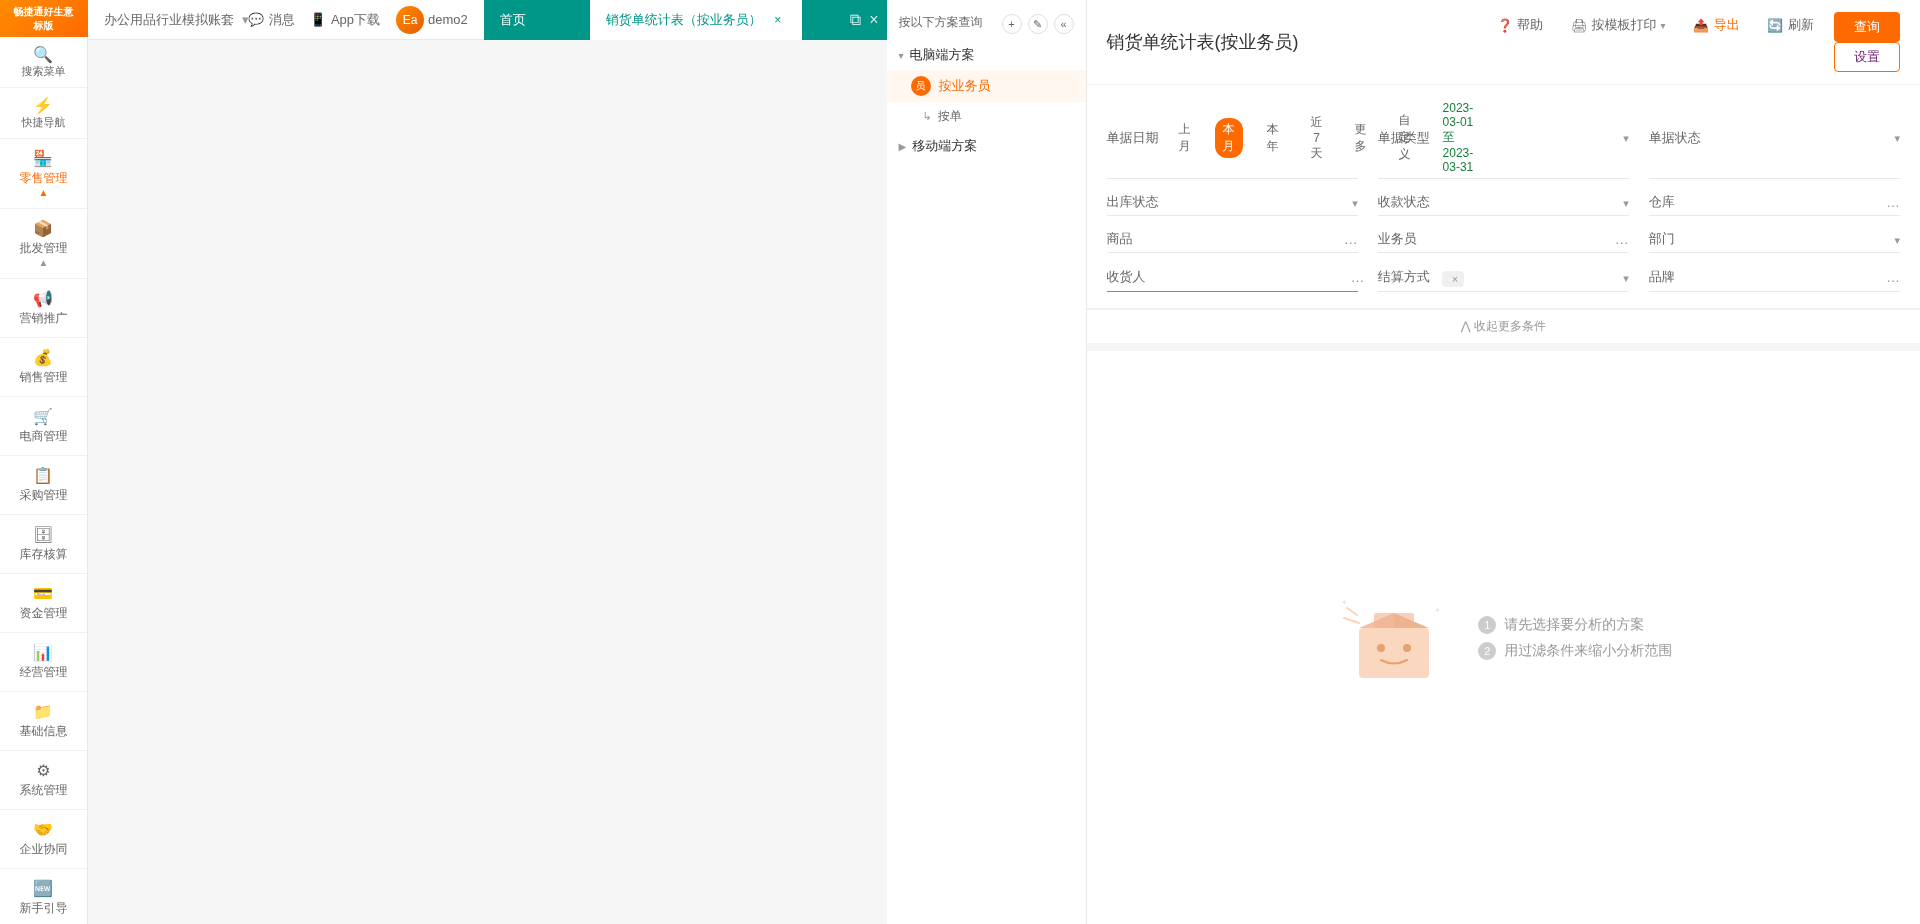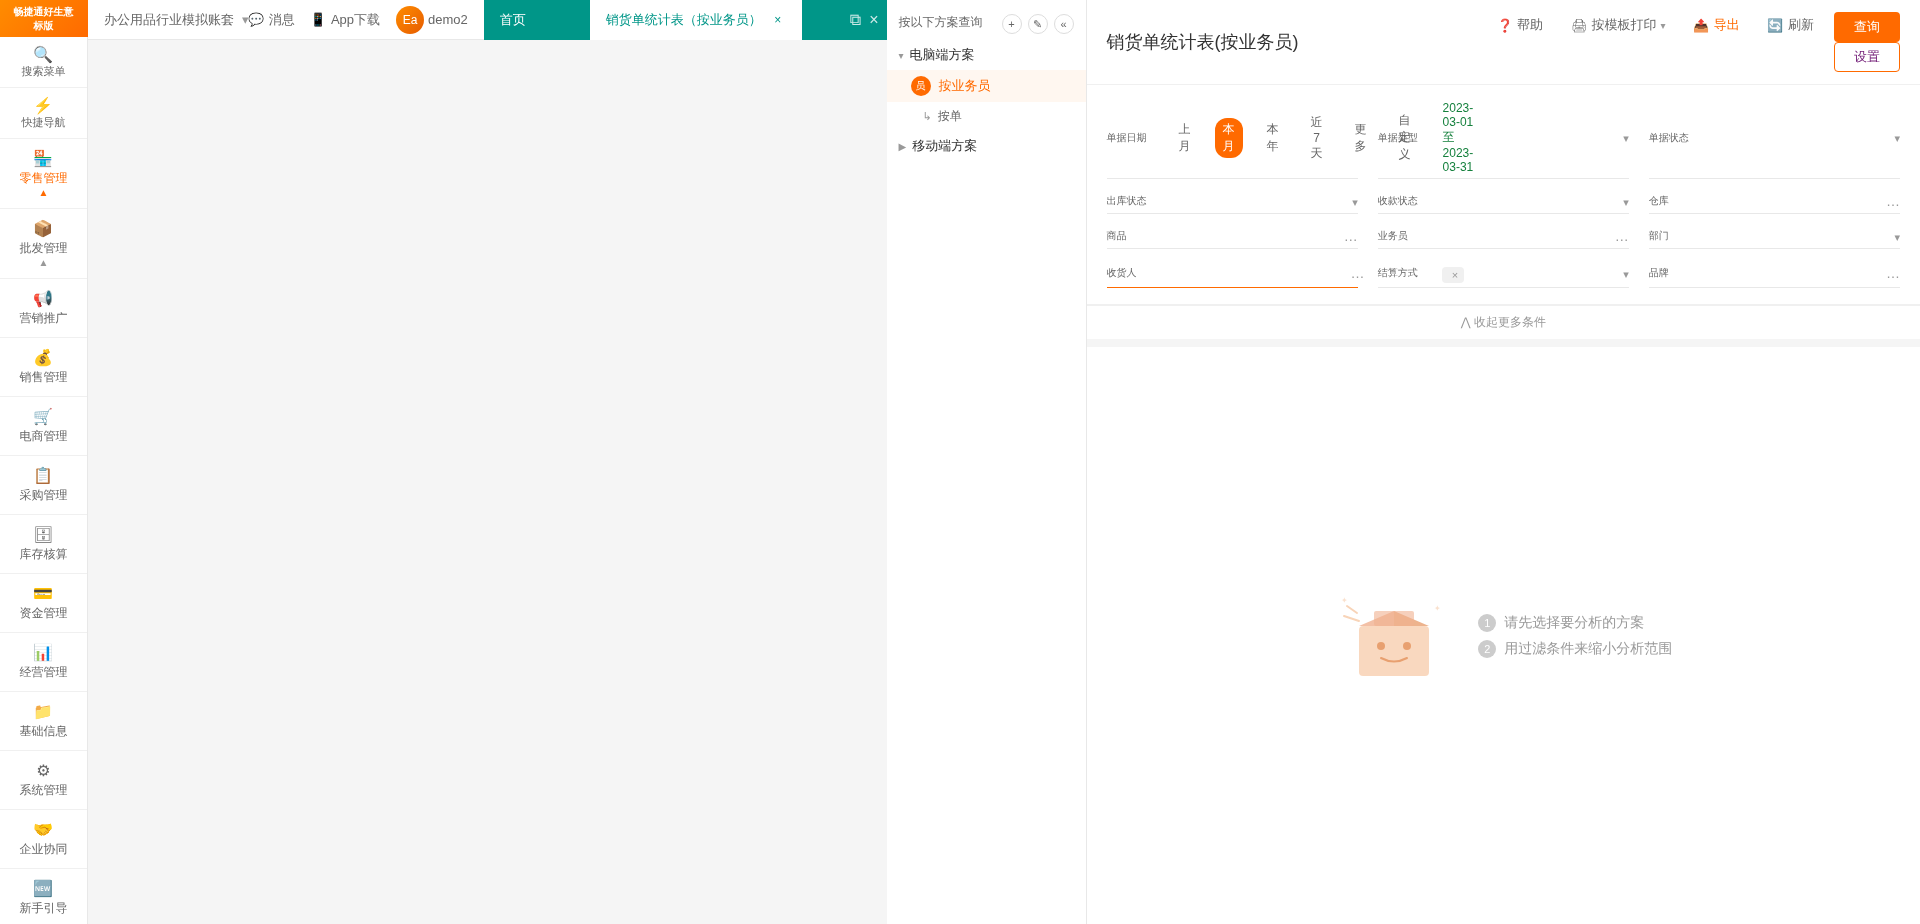--- a/index.html
+++ b/index.html
@@ -430,21 +430,21 @@
       align-items: center;
       border-bottom: 1px solid #e8e8e8;
       padding-bottom: 4px;
       min-width: 0;
     }
     .filter-cell.focused {
       border-bottom: 1px solid #ff6a00;
     }
     .filter-cell-label {
       width: 64px;
-      font-size: 10px;
+      font-size: 13px;
       color: #666;
       flex-shrink: 0;
     }
     .filter-cell-value {
       flex: 1;
       font-size: 13px;
       color: #333;
       min-width: 0;
       overflow: hidden;
       text-overflow: ellipsis;

